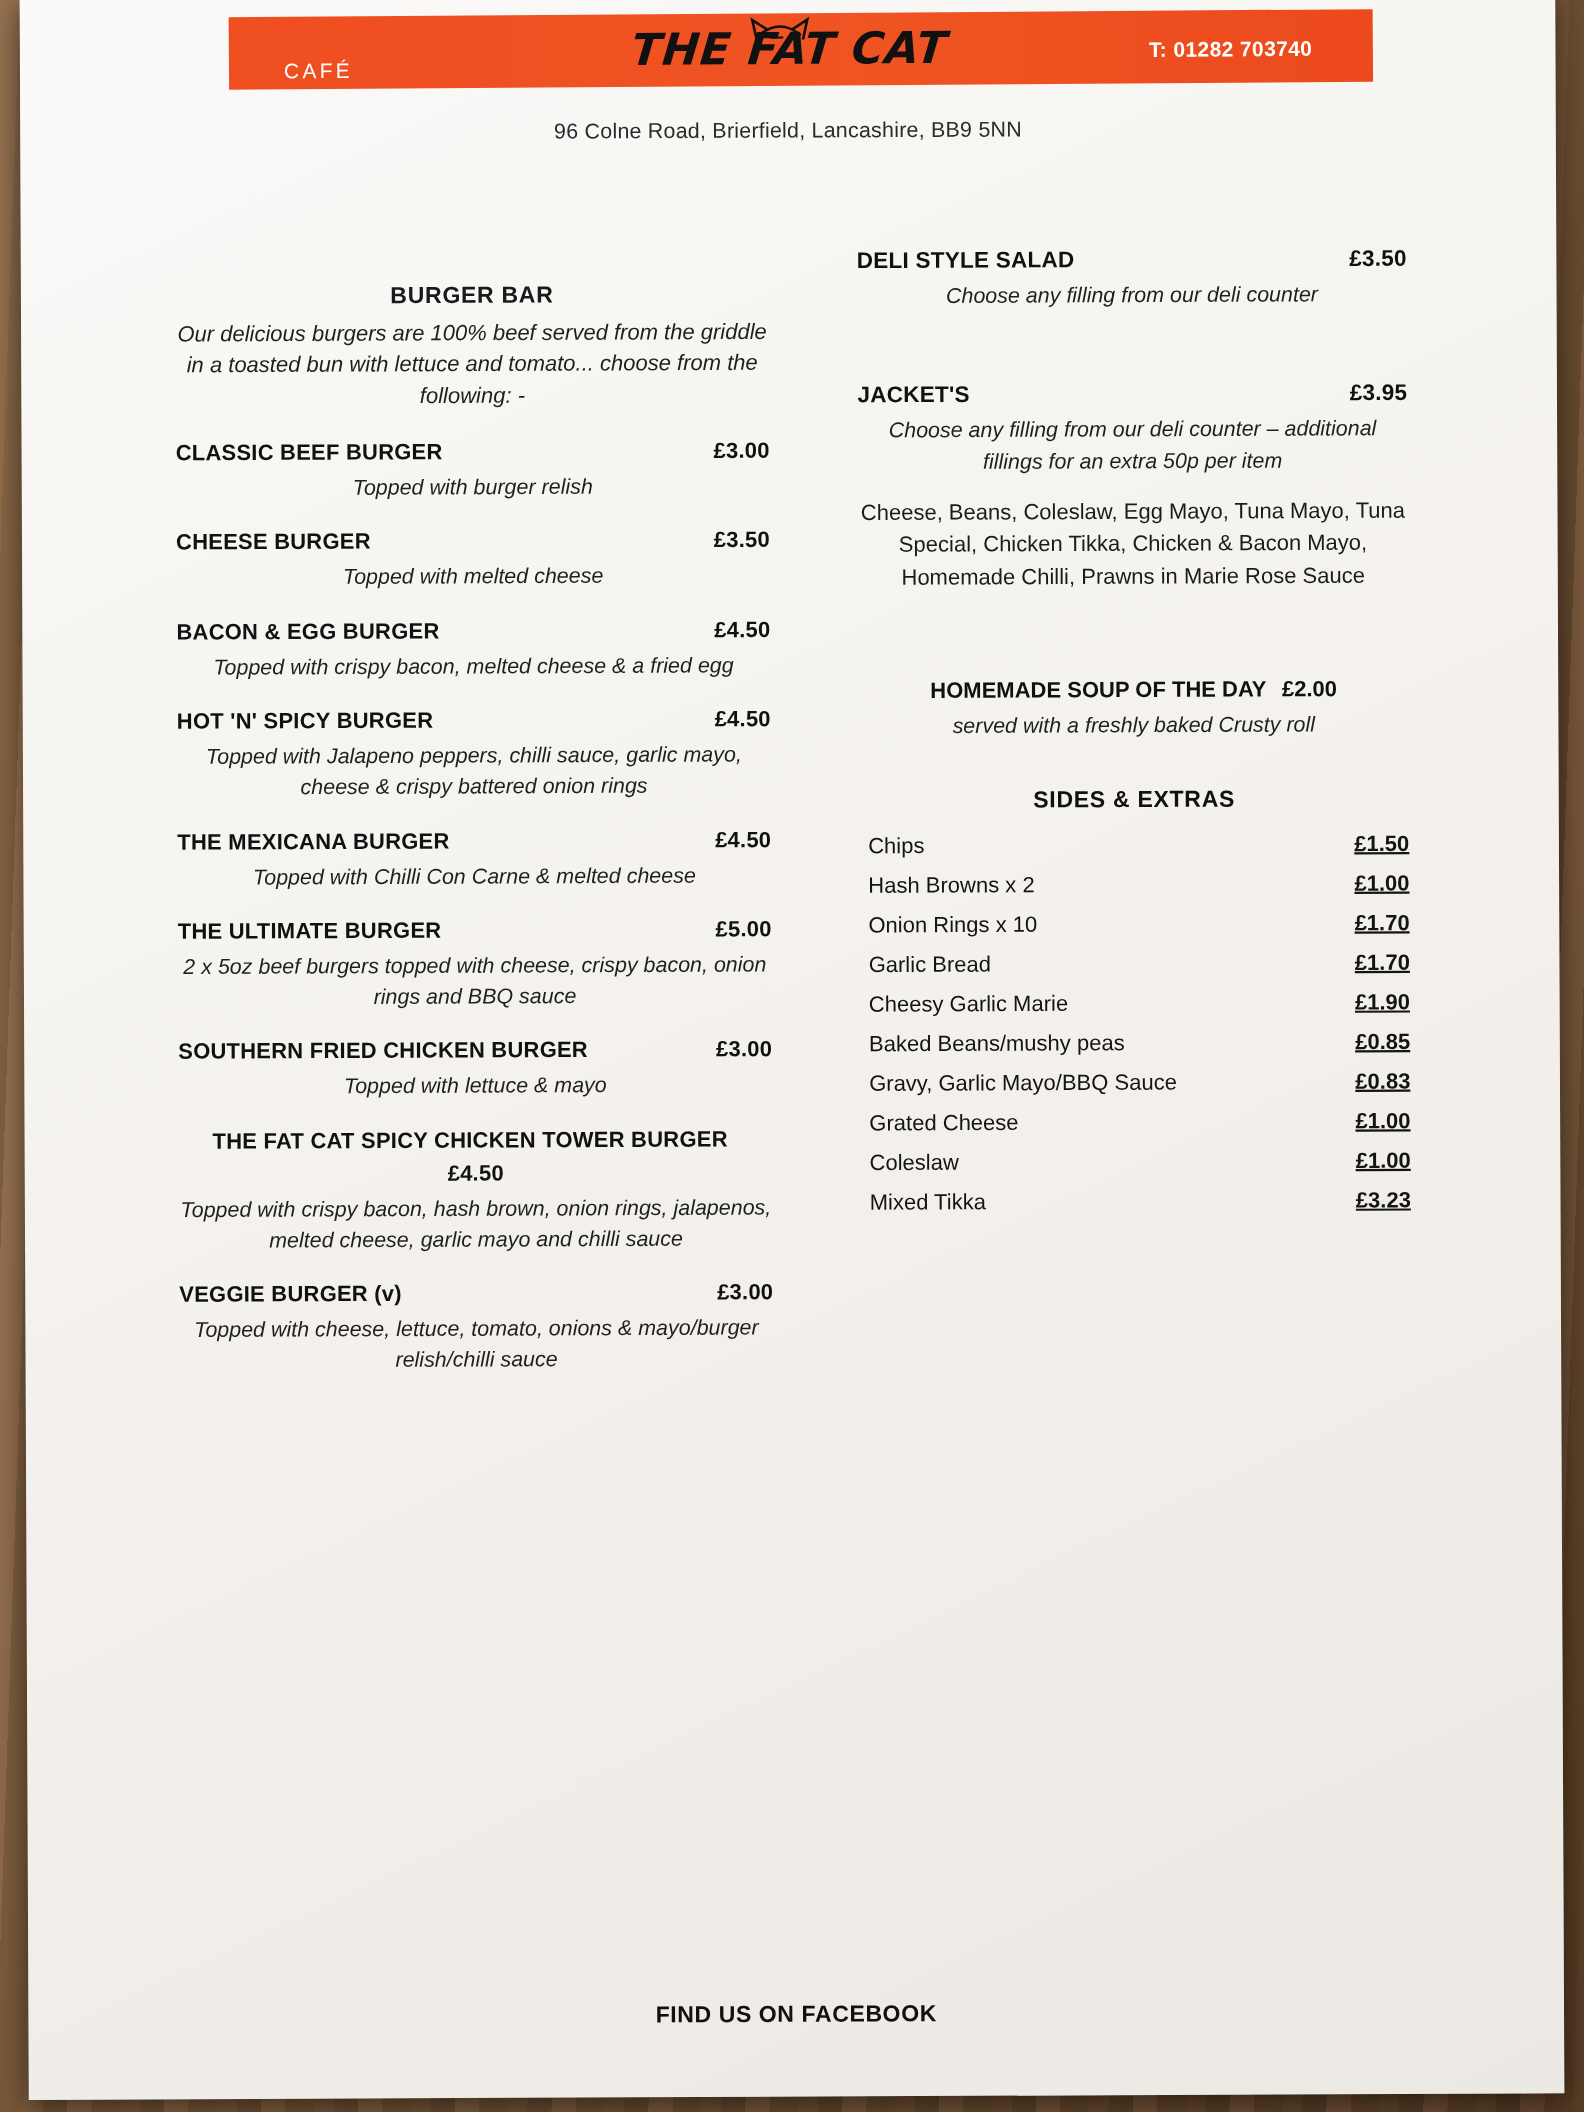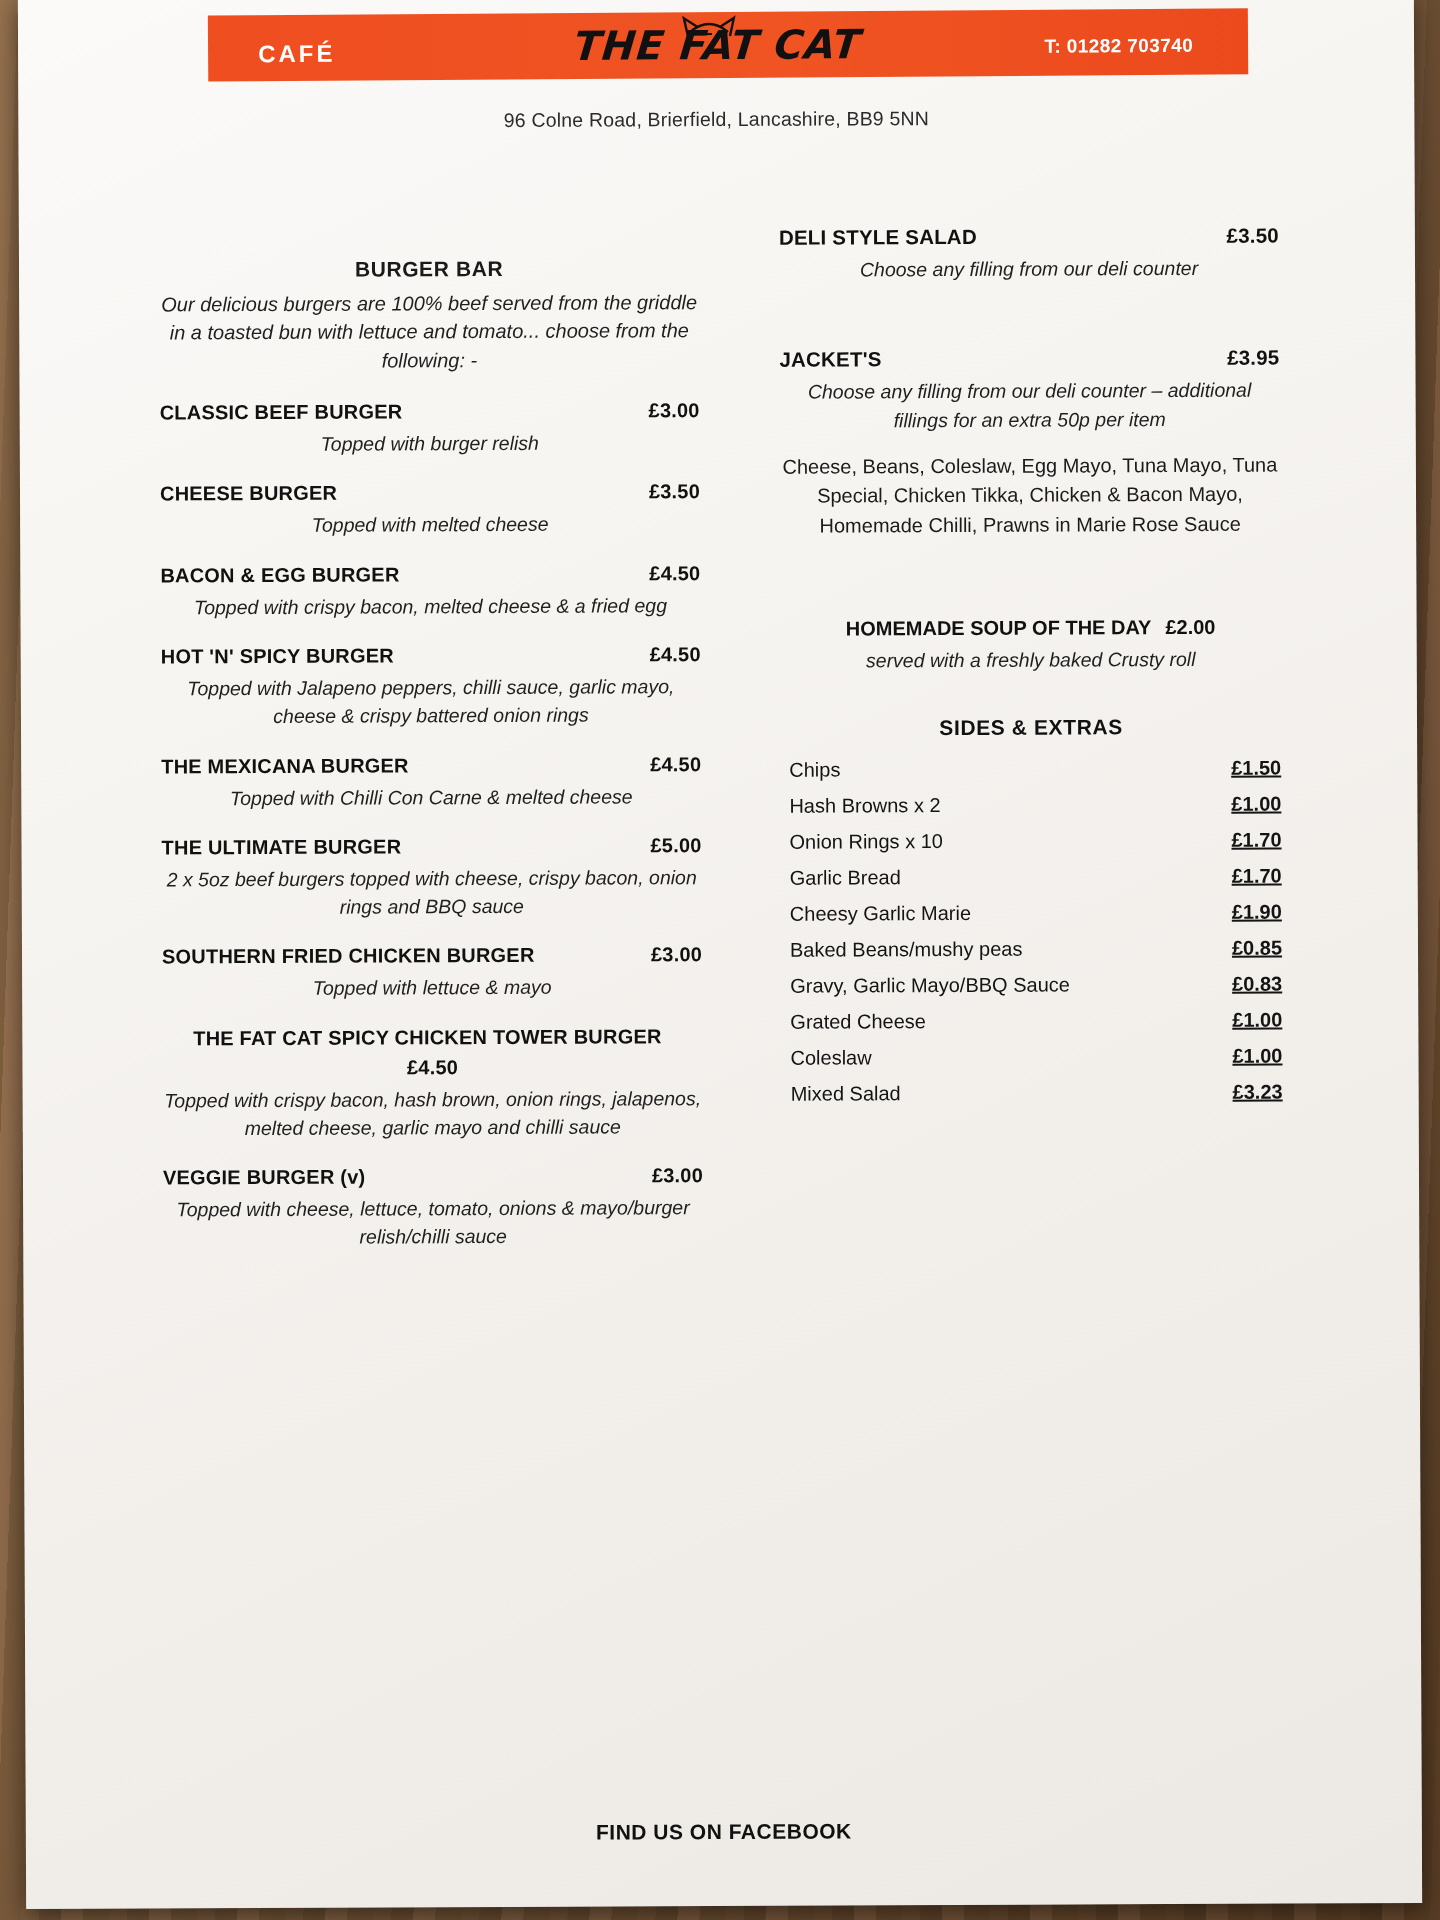--- a/index.html
+++ b/index.html
@@ -67,25 +67,25 @@
     width: 1040px;
     height: 66px;
     background: linear-gradient(90deg, #ef4e20 0%, #f05423 55%, #ec4a1c 100%);
     display: flex;
     align-items: center;
     transform: rotate(-0.15deg);
   }
   .banner .cafe {
     position: absolute;
     left: 50px;
-    top: 25px;
+    top: 40px;
     color: #ffffff;
-    font-size: 24px;
+    font-size: 19px;
     letter-spacing: 3px;
-    font-weight: 700;
+    font-weight: 400;
   }
   .banner .logo {
     position: absolute;
     left: 360px;
     top: 4px;
     width: 300px;
     height: 58px;
     display: flex;
     align-items: center;
     justify-content: center;
@@ -414,21 +414,21 @@
         </div>
         <div class="side-row">
           <span>Grated Cheese</span>
           <span class="side-price">£1.00</span>
         </div>
         <div class="side-row">
           <span>Coleslaw</span>
           <span class="side-price">£1.00</span>
         </div>
         <div class="side-row">
-          <span>Mixed Salad</span>
+          <span>Mixed Tikka</span>
           <span class="side-price">£3.23</span>
         </div>
       </div>
     </div>
 
     <div class="footer">FIND US ON FACEBOOK</div>
 
   </div>
 </div>
 

